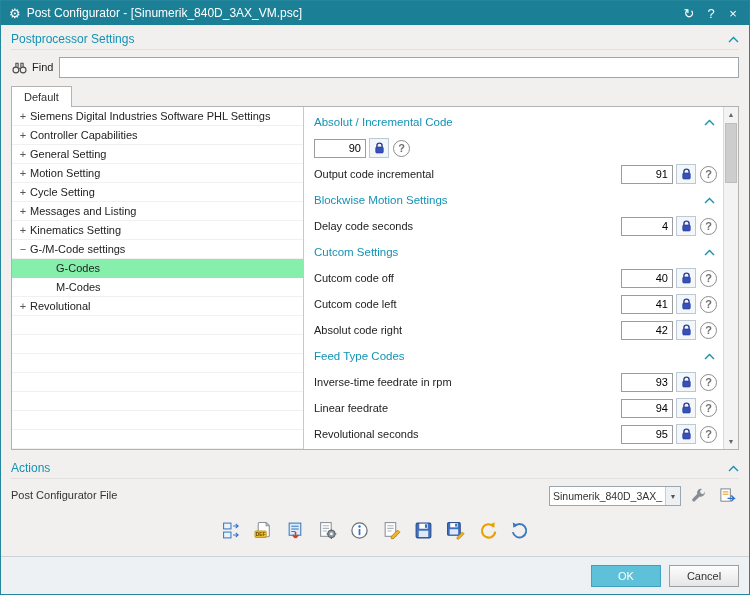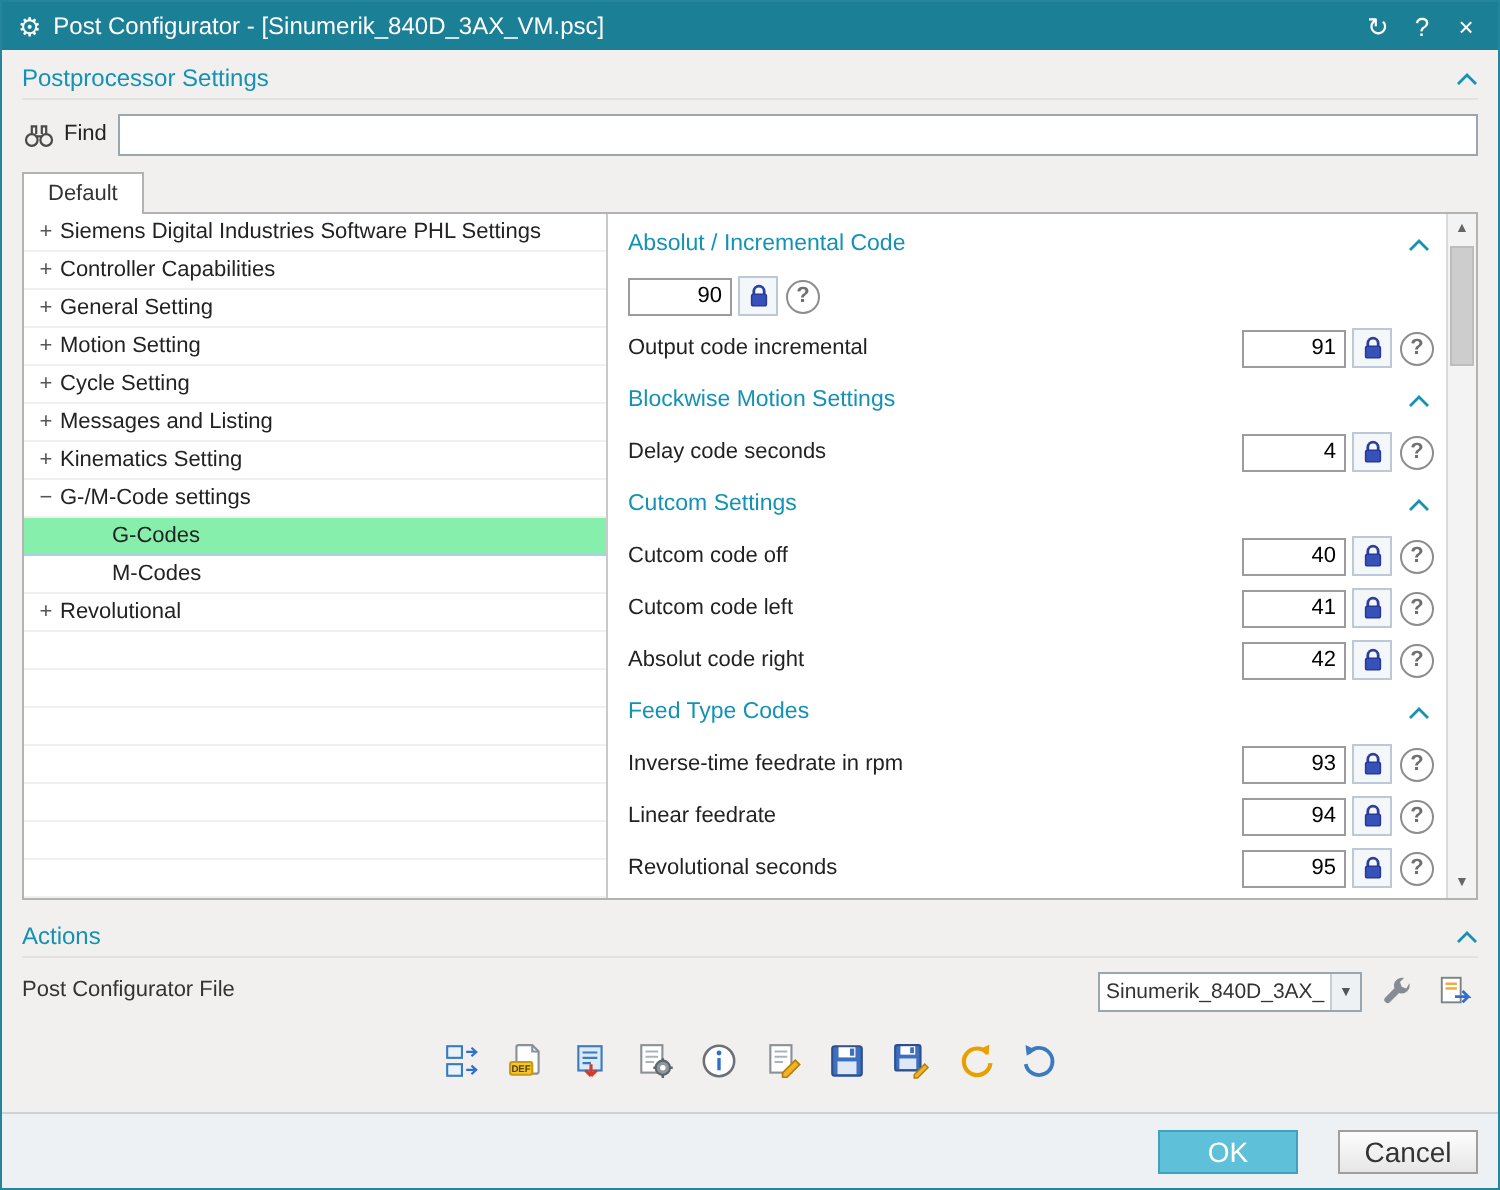--- a/index.html
+++ b/index.html
@@ -50,21 +50,21 @@
   .file-right{margin-left:auto;display:flex;align-items:flex-end}
   .dropdown{width:132px;height:20px;border:1px solid #9aa6b0;background:#fff;display:flex;align-items:center}
   .dd-text{flex:1;padding:0 3px;white-space:nowrap;overflow:hidden;font-size:10.5px}
   .dd-btn{width:15px;height:100%;border-left:1px solid #c7ced4;display:flex;align-items:center;justify-content:center;font-size:7px;color:#555;background:#eef1f4}
   .icon-btn{width:24px;height:22px;display:flex;align-items:center;justify-content:center;margin-left:5px}
 
   .toolbar{display:flex;justify-content:center;margin-top:10px;gap:6px}
   .tool-btn{width:26px;height:26px;display:flex;align-items:center;justify-content:center;border:1px solid transparent;background:transparent}
 
   .footer{position:absolute;left:0;right:0;bottom:0;height:38px;background:#edf1f4;border-top:1px solid #ccd3d8;display:flex;align-items:center;justify-content:flex-end;padding:0 10px}
-  .btn{height:22px;min-width:70px;font:inherit;font-size:14px;border:1px solid #9f9f9f;background:linear-gradient(#fdfdfd,#e6e6e6);color:#333;margin-left:20px}
+  .btn{height:22px;min-width:70px;font:inherit;font-size:11px;border:1px solid #9f9f9f;background:linear-gradient(#fdfdfd,#e6e6e6);color:#333;margin-left:8px}
   .btn-ok{background:#5fc0da;border-color:#3fa3c0;color:#fff}
 </style>
 </head>
 <body>
 
 <div class="window">
 
   <div class="titlebar">
     <span class="gear">⚙</span>
     <span class="title">Post Configurator - [Sinumerik_840D_3AX_VM.psc]</span>

